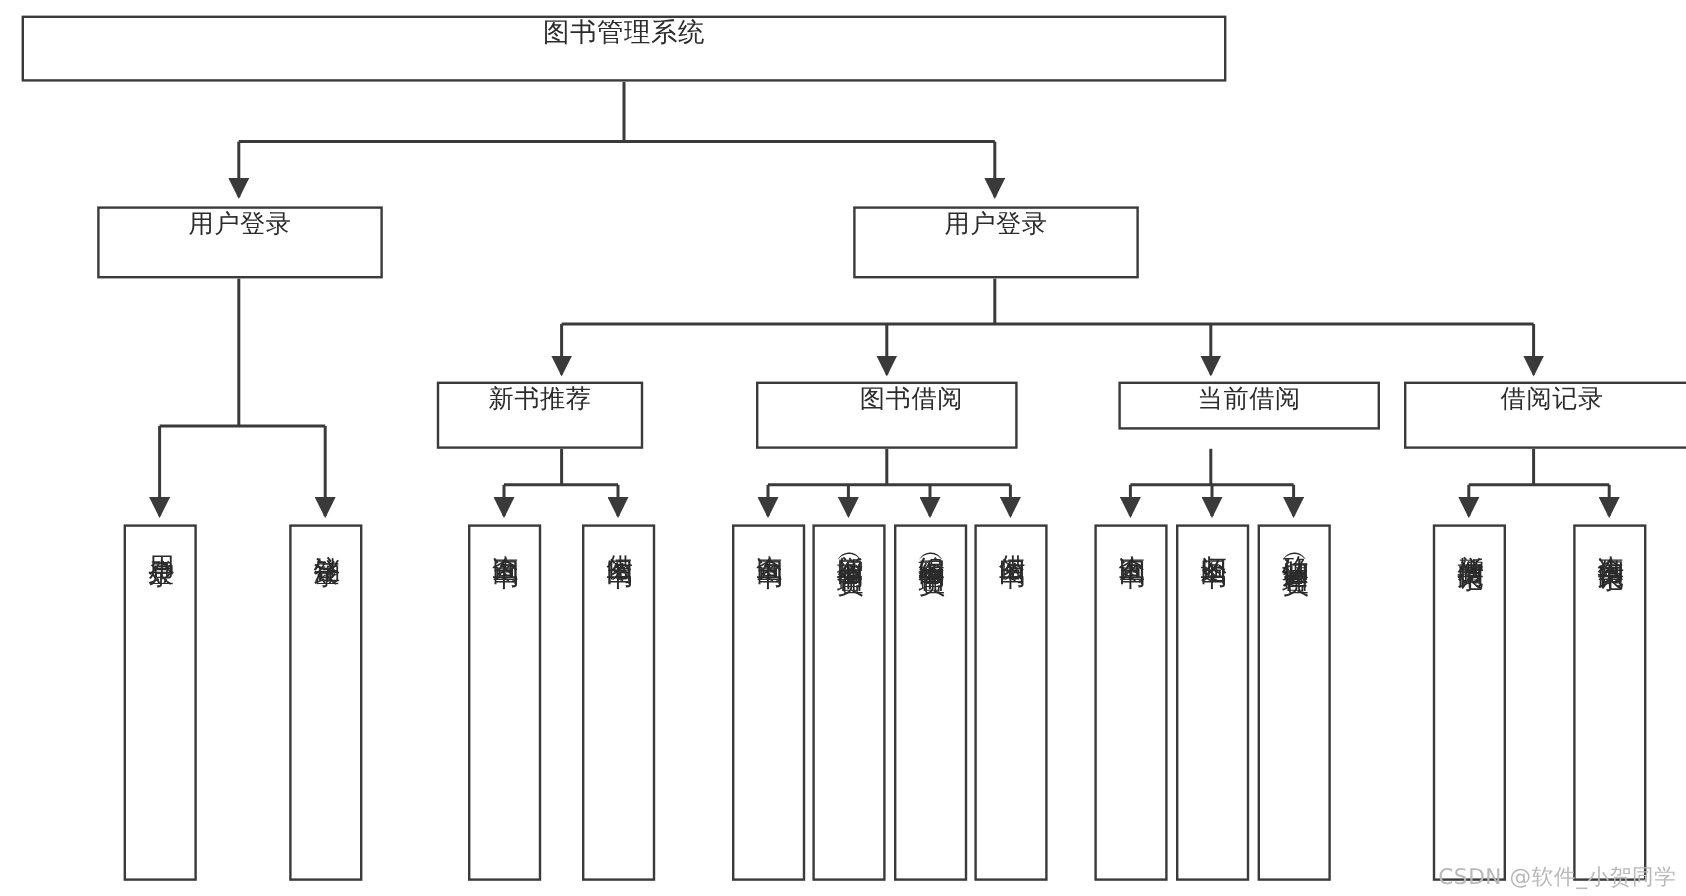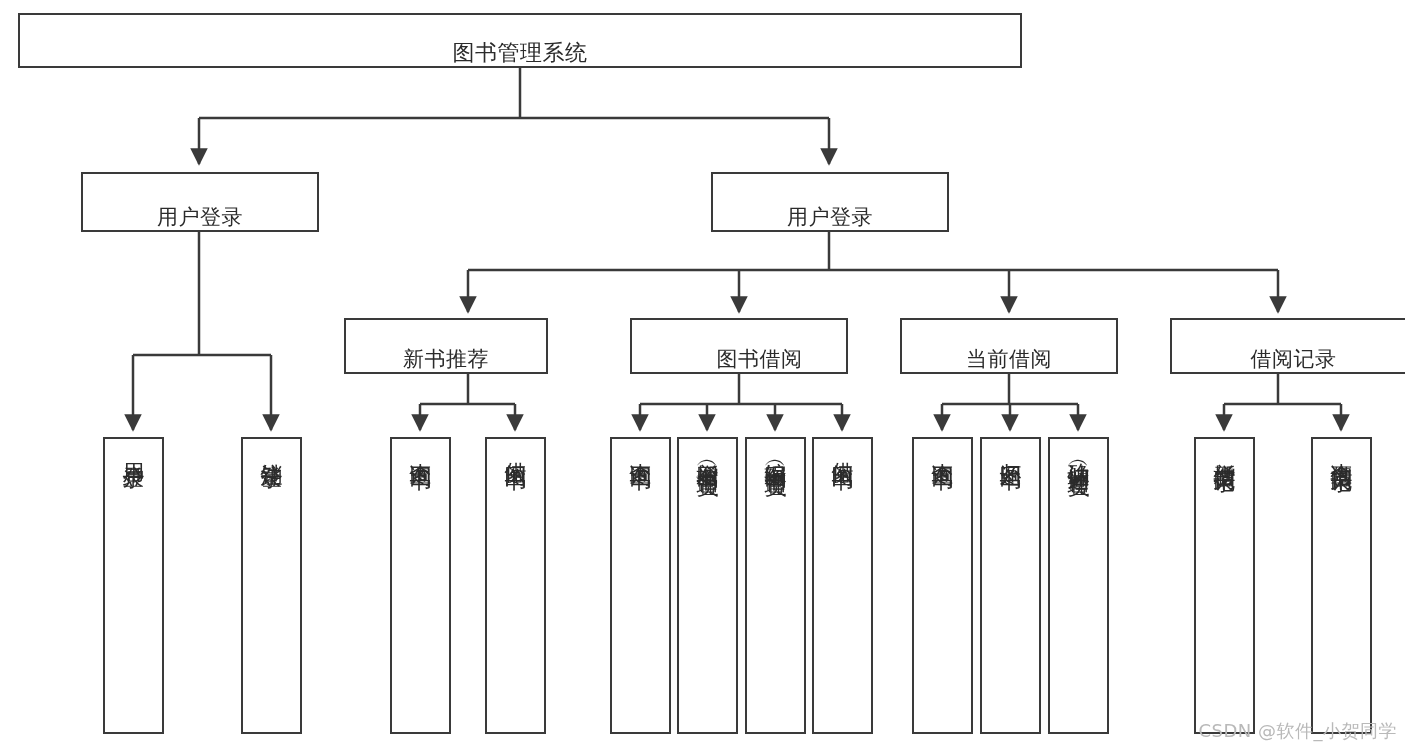--- a/index.html
+++ b/index.html
@@ -23,21 +23,21 @@
     top: 0;
     width: 1405px;
     height: 747px;
   }
   .node {
     position: absolute;
     box-sizing: border-box;
     border: 2px solid #3a3a3a;
     background: #ffffff;
     display: flex;
-    align-items: flex-end;
+    align-items: flex-start;
     justify-content: center;
     color: #2b2b2b;
     z-index: 2;
   }
   .node .label {
     display: block;
     text-align: center;
     line-height: 1.18;
     color: #2b2b2b;
   }
@@ -133,29 +133,29 @@
   </div>
 
   <div class="node horizontal" style="left:81px; top:172px; width:238px; height:60px;">
     <span class="label">用户登录</span>
   </div>
 
   <div class="node horizontal" style="left:711px; top:172px; width:238px; height:60px;">
     <span class="label">用户登录</span>
   </div>
 
-  <div class="node horizontal" style="left:344px; top:318px; width:204px; height:56px;">
+  <div class="node horizontal" style="left:364px; top:318px; width:172px; height:56px;">
     <span class="label">新书推荐</span>
   </div>
 
   <div class="node horizontal" style="left:630px; top:318px; width:218px; height:56px;padding-left:41px;">
     <span class="label">图书借阅</span>
   </div>
 
-  <div class="node horizontal" style="left:900px; top:318px; width:218px; height:56px;">
+  <div class="node horizontal" style="left:932px; top:318px; width:218px; height:40px;">
     <span class="label">当前借阅</span>
   </div>
 
   <div class="node horizontal" style="left:1170px; top:318px; width:247px; height:56px;">
     <span class="label">借阅记录</span>
   </div>
 
   <div class="node vertical" style="left:103px; top:437px; width:61px; height:297px;">
     <span class="label">用户登录</span>
   </div>

